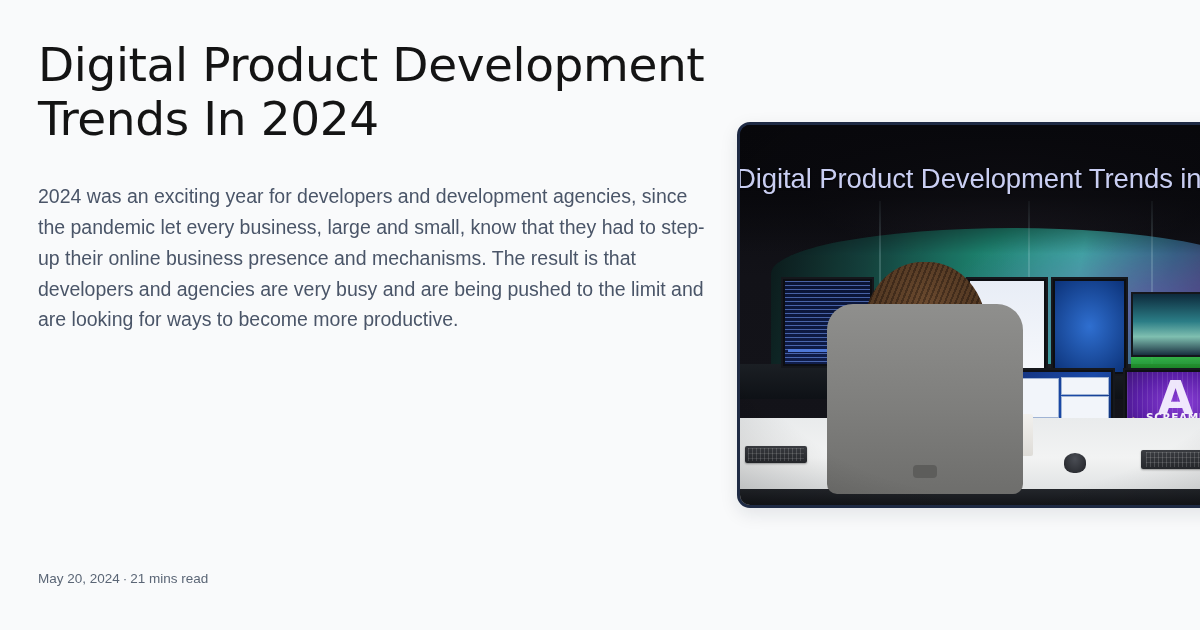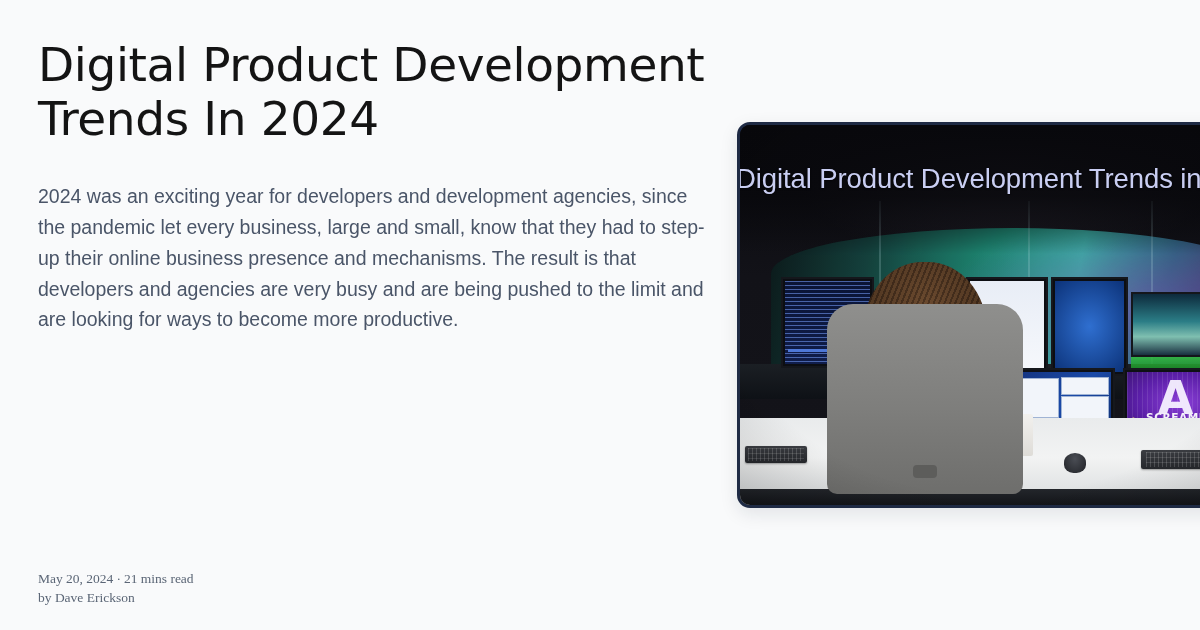--- a/index.html
+++ b/index.html
@@ -45,21 +45,21 @@
 
   
   .meta {
     position: absolute;
     left: 38px;
     top: 569px;
     color: #5b6676;
     font-size: 13.5px;
     line-height: 1.42;
   }
-  .meta-line { display: block; font-family: Liberation Serif, serif; }
+  .meta-line { display: block; }
   .meta-sep { padding: 0 3px; }
 
   
   .hero-card {
     position: absolute;
     left: 737px;
     top: 122px;
     width: 520px;
     height: 386px;
     border-radius: 13px;
@@ -444,21 +444,20 @@
 
 <div class="content">
   <h1 class="post-title">Digital Product Development
 Trends In 2024</h1>
 
   <p class="post-excerpt">2024 was an exciting year for developers and development agencies, since the pandemic let every business, large and small, know that they had to step-up their online business presence and mechanisms. The result is that developers and agencies are very busy and are being pushed to the limit and are looking for ways to become more productive.</p>
 </div>
 
 <div class="meta">
   <span class="meta-line"><span>May 20, 2024</span><span class="meta-sep">·</span><span>21 mins read</span></span>
-  <span class="meta-line">by Dave Erickson</span>
 </div>
 
 <div class="hero-card">
   <div class="photo">
 
     <div class="room-bg"></div>
 
     <div class="wall-display"></div>
     <div class="silhouette"></div>
     <div class="silhouette-arc"></div>

